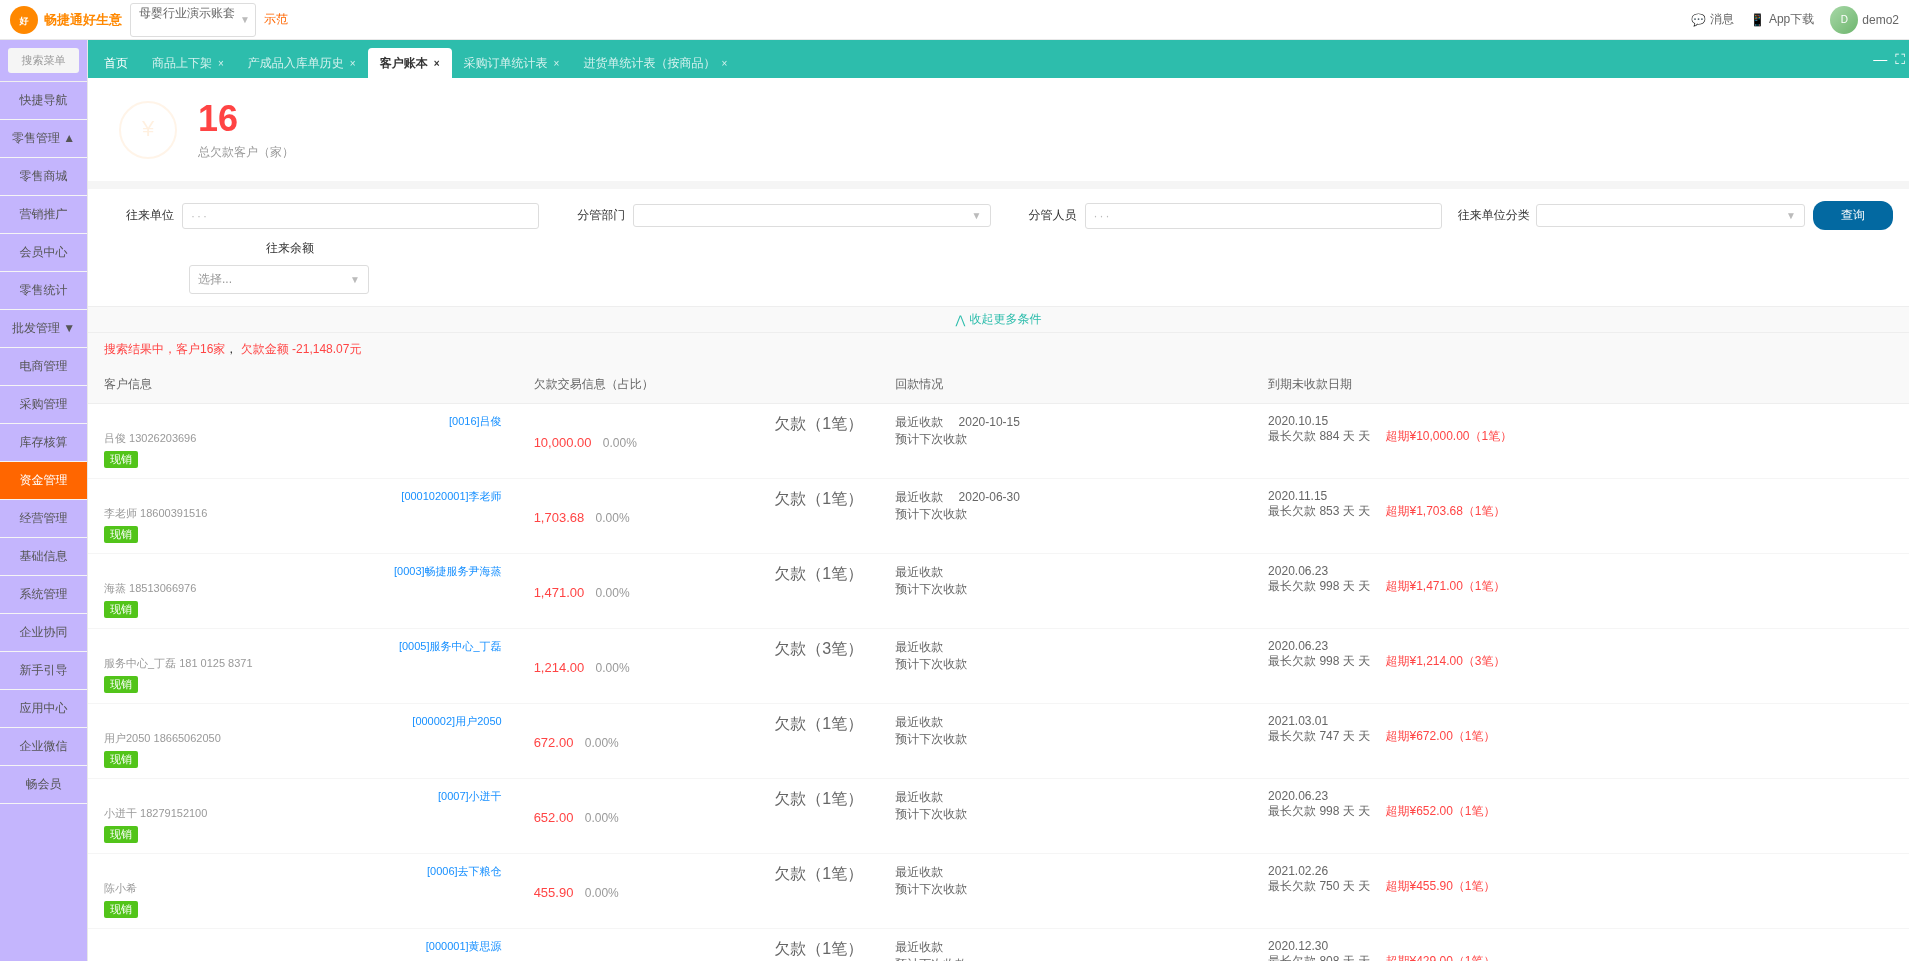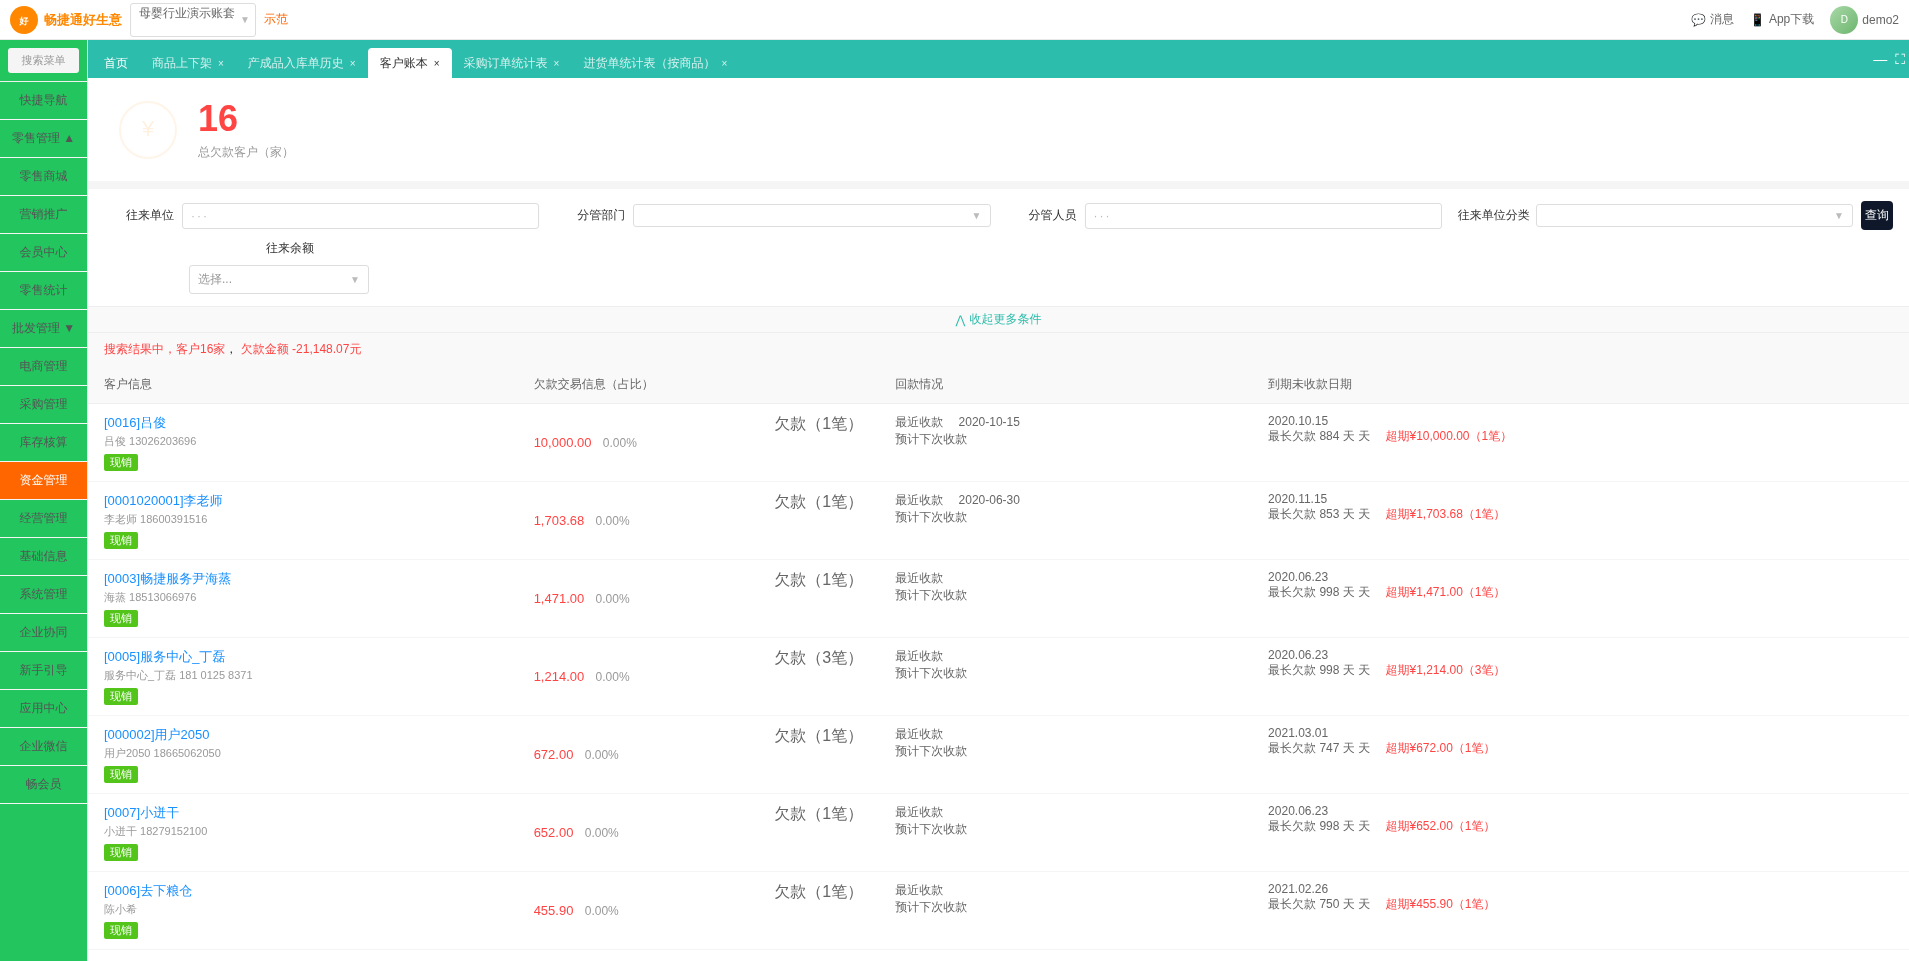--- a/index.html
+++ b/index.html
@@ -15,33 +15,33 @@
     .industry-select { border: 1px solid #ddd; border-radius: 3px; padding: 2px 20px 16px 8px; font-size: 12px; color: #666; background: #fff; appearance: none; cursor: pointer; position: relative; text-align: right; }
     .top-bar-right { display: flex; align-items: center; gap: 16px; }
     .top-bar-btn { display: flex; align-items: center; gap: 4px; color: #666; font-size: 12px; cursor: pointer; }
     .avatar { width: 28px; height: 28px; border-radius: 50%; background: #ccc; overflow: hidden; }
     .avatar-img { width: 100%; height: 100%; background: linear-gradient(135deg, #a8d8a8, #6db56d); display: flex; align-items: center; justify-content: center; color: white; font-size: 10px; }
 
     
     .main-layout { display: flex; flex: 1; overflow: hidden; }
 
     
-    .sidebar { width: 88px; background: #22c55e; border-right: 1px solid #e8e8e8; display: flex; flex-direction: column; overflow-y: auto; }
+    .sidebar { width: 88px; background: #c4b5fd; border-right: 1px solid #e8e8e8; display: flex; flex-direction: column; overflow-y: auto; }
     .sidebar-search { padding: 8px; border-bottom: 1px solid #f0f0f0; }
     .sidebar-search-btn { width: 100%; background: #f5f5f5; border: none; border-radius: 3px; padding: 5px; font-size: 11px; color: #999; cursor: pointer; text-align: center; }
     .sidebar-item { padding: 10px 5px; text-align: center; cursor: pointer; border-bottom: 1px solid #f5f5f5; font-size: 12px; color: #555; }
     .sidebar-item.active { background: #ff6600; color: white; }
 
     
     .content-area { flex: 1; display: flex; flex-direction: column; overflow: hidden; }
 
     
     .tab-bar { background: #2dbdac; display: flex; align-items: center; height: 38px; padding: 0 4px; gap: 0; }
     .tab { display: flex; align-items: center; gap: 4px; padding: 0 12px; height: 30px; border-radius: 4px 4px 0 0; font-size: 12px; cursor: pointer; color: rgba(255,255,255,0.8); margin-top: 8px; }
-    .tab.active { background: #fff; color: #333; }
+    .tab.active { background: #fff; color: #333; font-weight: bold; }
     .tab-close { color: inherit; font-size: 10px; margin-left: 2px; cursor: pointer; }
     .tab-home { background: transparent; color: white; padding: 0 12px; height: 30px; display: flex; align-items: center; font-size: 12px; cursor: pointer; margin-top: 8px; }
     .tab-bar-actions { margin-left: auto; display: flex; gap: 8px; }
     .tab-bar-action { color: white; cursor: pointer; font-size: 14px; }
 
     
     .page-content { flex: 1; background: #f5f5f5; overflow-y: auto; padding: 0; }
 
     
     .summary-cards { display: flex; background: #fff; margin-bottom: 8px; }
@@ -59,36 +59,36 @@
 
     
     .filter-area { background: #fff; padding: 12px 16px; margin-bottom: 0; }
     .filter-row { display: flex; align-items: center; gap: 16px; margin-bottom: 10px; }
     .filter-item { display: flex; align-items: center; gap: 8px; flex: 1; }
     .filter-label { font-size: 12px; color: #333; white-space: nowrap; width: 70px; text-align: right; }
     .filter-input { flex: 1; border: 1px solid #ddd; border-radius: 3px; padding: 5px 8px; font-size: 12px; color: #333; background: #fff; display: flex; align-items: center; justify-content: space-between; cursor: pointer; min-width: 180px; }
     .filter-input .dots { color: #bbb; letter-spacing: 2px; }
     .filter-input .arrow { color: #bbb; font-size: 10px; }
     .filter-row-2 { display: flex; align-items: center; gap: 16px; }
-    .query-btn { background: #0f172a; color: white; border: none; border-radius: 4px; padding: 6px 4px; font-size: 12px; cursor: pointer; }
+    .query-btn { background: #0369a1; color: white; border: none; border-radius: 12px; padding: 6px 28px; font-size: 12px; cursor: pointer; }
 
     
     .results-bar { background: #f9f9f9; border-top: 1px solid #eee; padding: 8px 16px; display: flex; align-items: center; justify-content: space-between; }
     .results-info { font-size: 12px; color: #333; }
     .results-info span { color: #ff4444; }
     .results-actions { display: flex; align-items: center; gap: 12px; font-size: 12px; color: #666; }
     .sort-select { border: 1px solid #ddd; border-radius: 3px; padding: 3px 8px; font-size: 12px; background: #fff; cursor: pointer; }
     .action-btn { display: flex; align-items: center; gap: 3px; cursor: pointer; color: #2dbdac; }
 
     
     .data-table { background: #fff; width: 100%; border-collapse: collapse; }
     .data-table th { background: #f9f9f9; padding: 10px 16px; text-align: left; font-size: 12px; color: #666; border-bottom: 1px solid #eee; font-weight: normal; }
     .data-table td { padding: 10px 16px; border-bottom: 1px solid #f5f5f5; font-size: 12px; vertical-align: top; }
 
-    .customer-name { color: #1890ff; cursor: pointer; font-size: 13px; }
+    .customer-name { color: #1890ff; cursor: pointer; font-size: 11px; text-align: right; }
     .customer-info { color: #999; font-size: 11px; margin: 2px 0; }
     .tag { display: inline-block; padding: 1px 6px; border-radius: 2px; font-size: 11px; margin-top: 3px; }
     .tag.green { background: #52c41a; color: white; }
 
     .amount-red { color: #ff4444; font-size: 13px; }
     .amount-label { color: #666; font-size: 16px; text-align: right; }
     .ratio { color: #999; font-size: 12px; margin-left: 8px; }
 
     .recovery-info { font-size: 12px; }
     .recovery-date { color: #666; }

